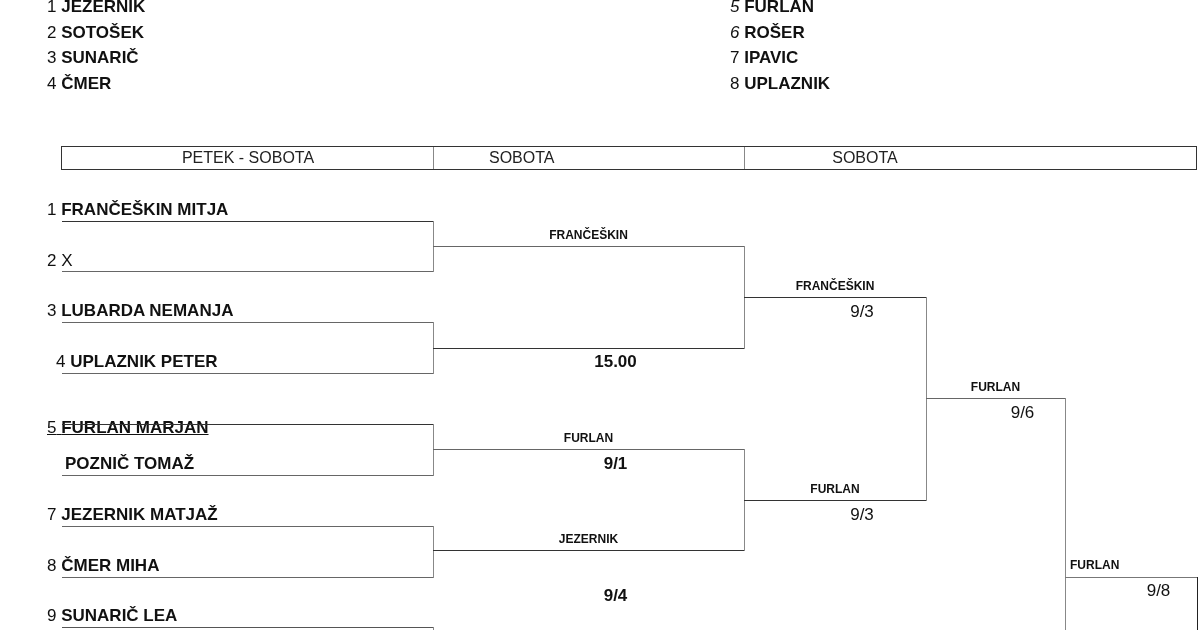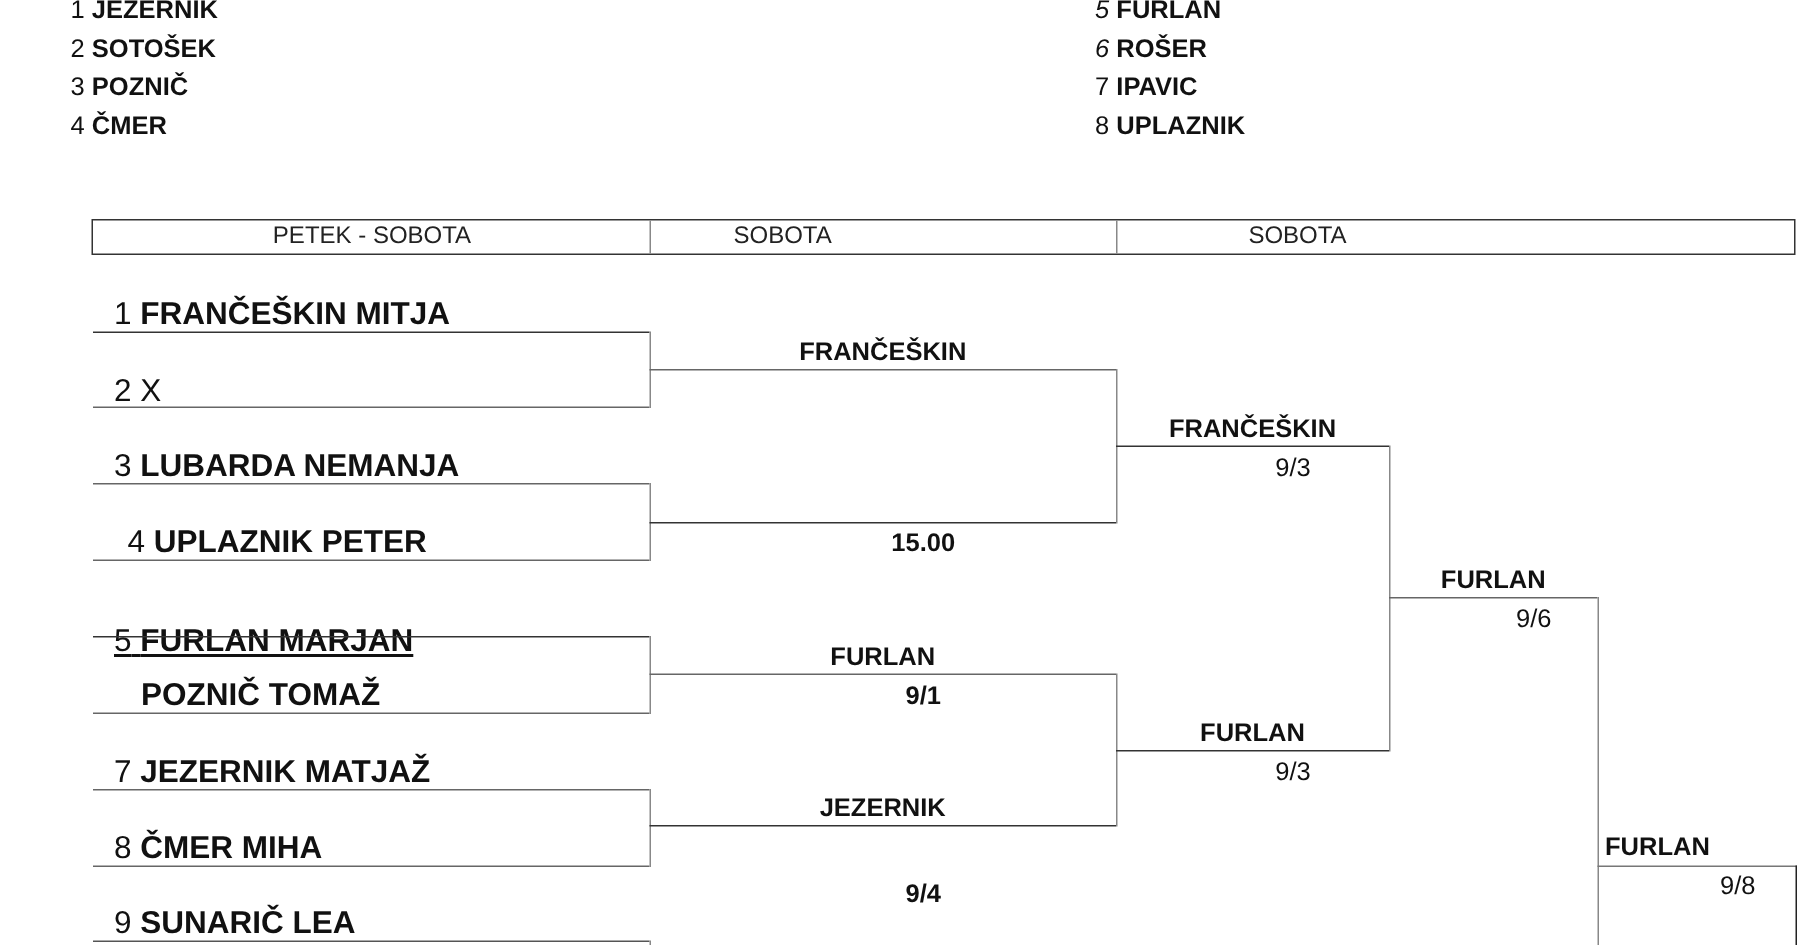--- a/index.html
+++ b/index.html
@@ -9,32 +9,32 @@
   .seed { font-size:17px; font-weight:bold; white-space:nowrap; line-height:20px; }
   .seed .num { font-weight:normal; }
   .seed .num.it { font-style:italic; }
   .hdr { position:absolute; left:61px; top:146px; width:1136px; height:24px;
          border:1px solid #333; box-sizing:border-box; }
   .hcell { position:absolute; top:0; height:22px; line-height:22px; font-size:16px;
            text-align:center; color:#222; }
   .hdiv { position:absolute; top:0; width:1px; height:22px; background:#888; }
   .hl { position:absolute; height:1px; background:#333; }
   .vl { position:absolute; width:1px; background:#888; }
-  .pname { position:absolute; font-size:21px; font-weight:bold; white-space:nowrap; line-height:20px;margin-left:29px; }
+  .pname { position:absolute; font-size:17px; font-weight:bold; white-space:nowrap; line-height:20px; }
   .pname .num { font-weight:normal; }
-  .wlabel { position:absolute; font-size:17px; font-weight:bold; text-align:center; white-space:nowrap; line-height:20px; }
+  .wlabel { position:absolute; font-size:12px; font-weight:bold; text-align:center; white-space:nowrap; line-height:20px; }
   .score { position:absolute; font-size:17px; font-weight:normal; text-align:center; white-space:nowrap; line-height:20px;margin-left:27px; }
 </style>
 </head>
 <body>
 
 <div class="abs seed" style="left:47px; top:-3px;">
   <div style="height:25.5px;"><span class="num">1</span> <span>JEZERNIK</span></div>
   <div style="height:25.5px;"><span class="num">2</span> <span>SOTOŠEK</span></div>
-  <div style="height:25.5px;"><span class="num">3</span> <span>POZNIČ</span></div>
+  <div style="height:25.5px;"><span class="num">3</span> <span>SUNARIČ</span></div>
   <div style="height:25.5px;"><span class="num">4</span> <span>ČMER</span></div>
 </div>
 <div class="abs seed" style="left:730px; top:-3px;">
   <div style="height:25.5px;"><span class="num it">5</span> <span>FURLAN</span></div>
   <div style="height:25.5px;"><span class="num it">6</span> <span>ROŠER</span></div>
   <div style="height:25.5px;"><span class="num">7</span> <span>IPAVIC</span></div>
   <div style="height:25.5px;"><span class="num">8</span> <span>UPLAZNIK</span></div>
 </div>
 
 <div class="hdr">

